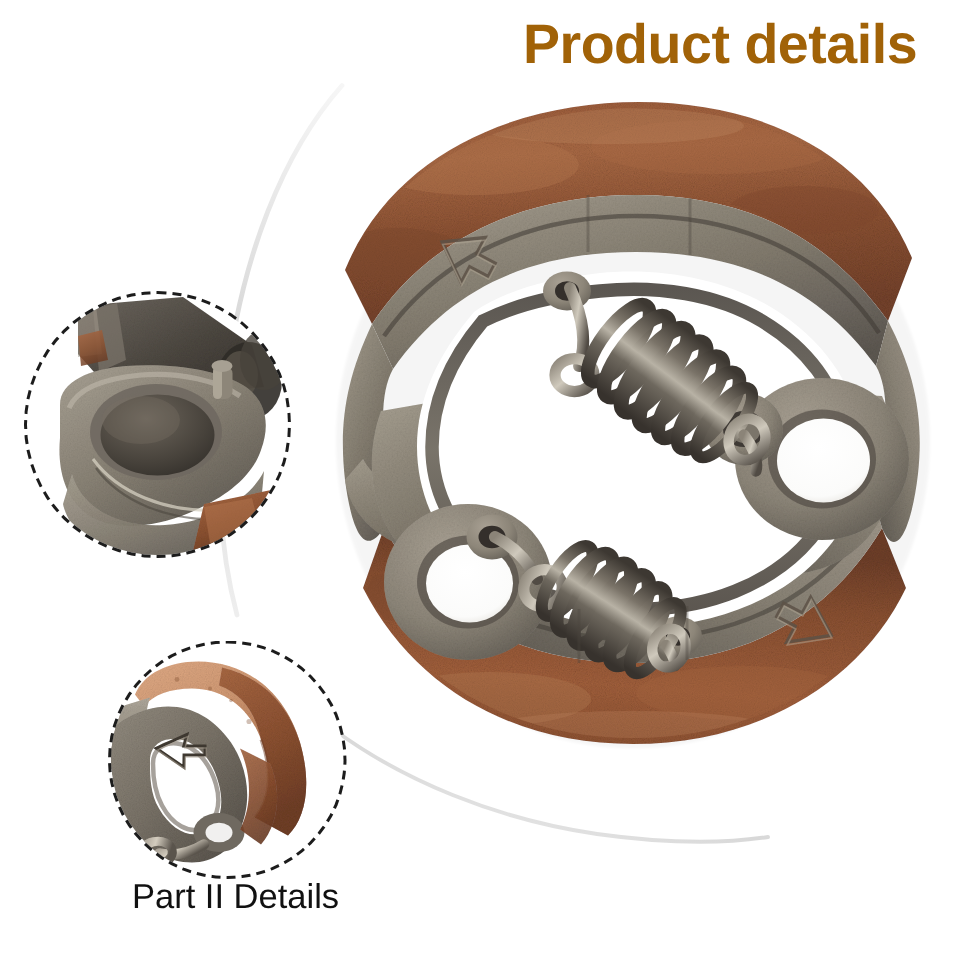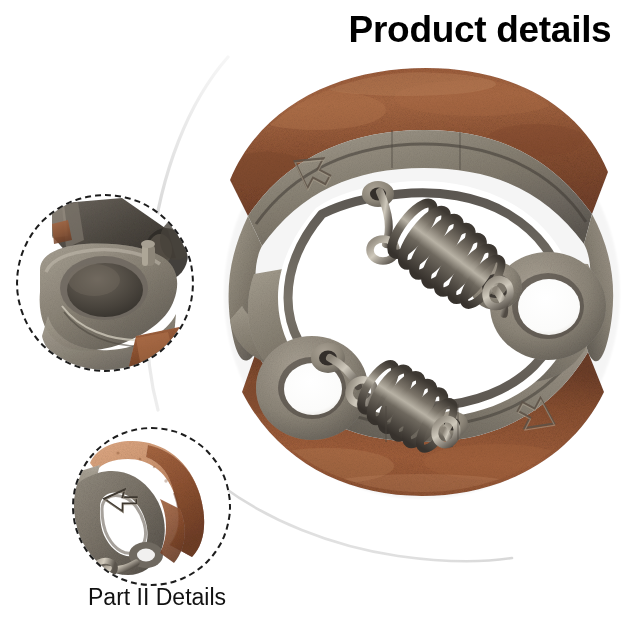--- a/index.html
+++ b/index.html
@@ -19,21 +19,21 @@
   #page-title {
     position: absolute;
     left: 330px;
     top: 8px;
     width: 300px;
     text-align: center;
     font-family: "Liberation Sans", sans-serif;
     font-size: 37px;
     font-weight: 700;
     letter-spacing: -0.3px;
-    color: #000000;
+    color: #a16207;
     line-height: 44px;
     white-space: nowrap;
   }
   
   #main-product {
     position: absolute;
     left: 196px;
     top: 58px;
     width: 446px;
     height: 450px;

